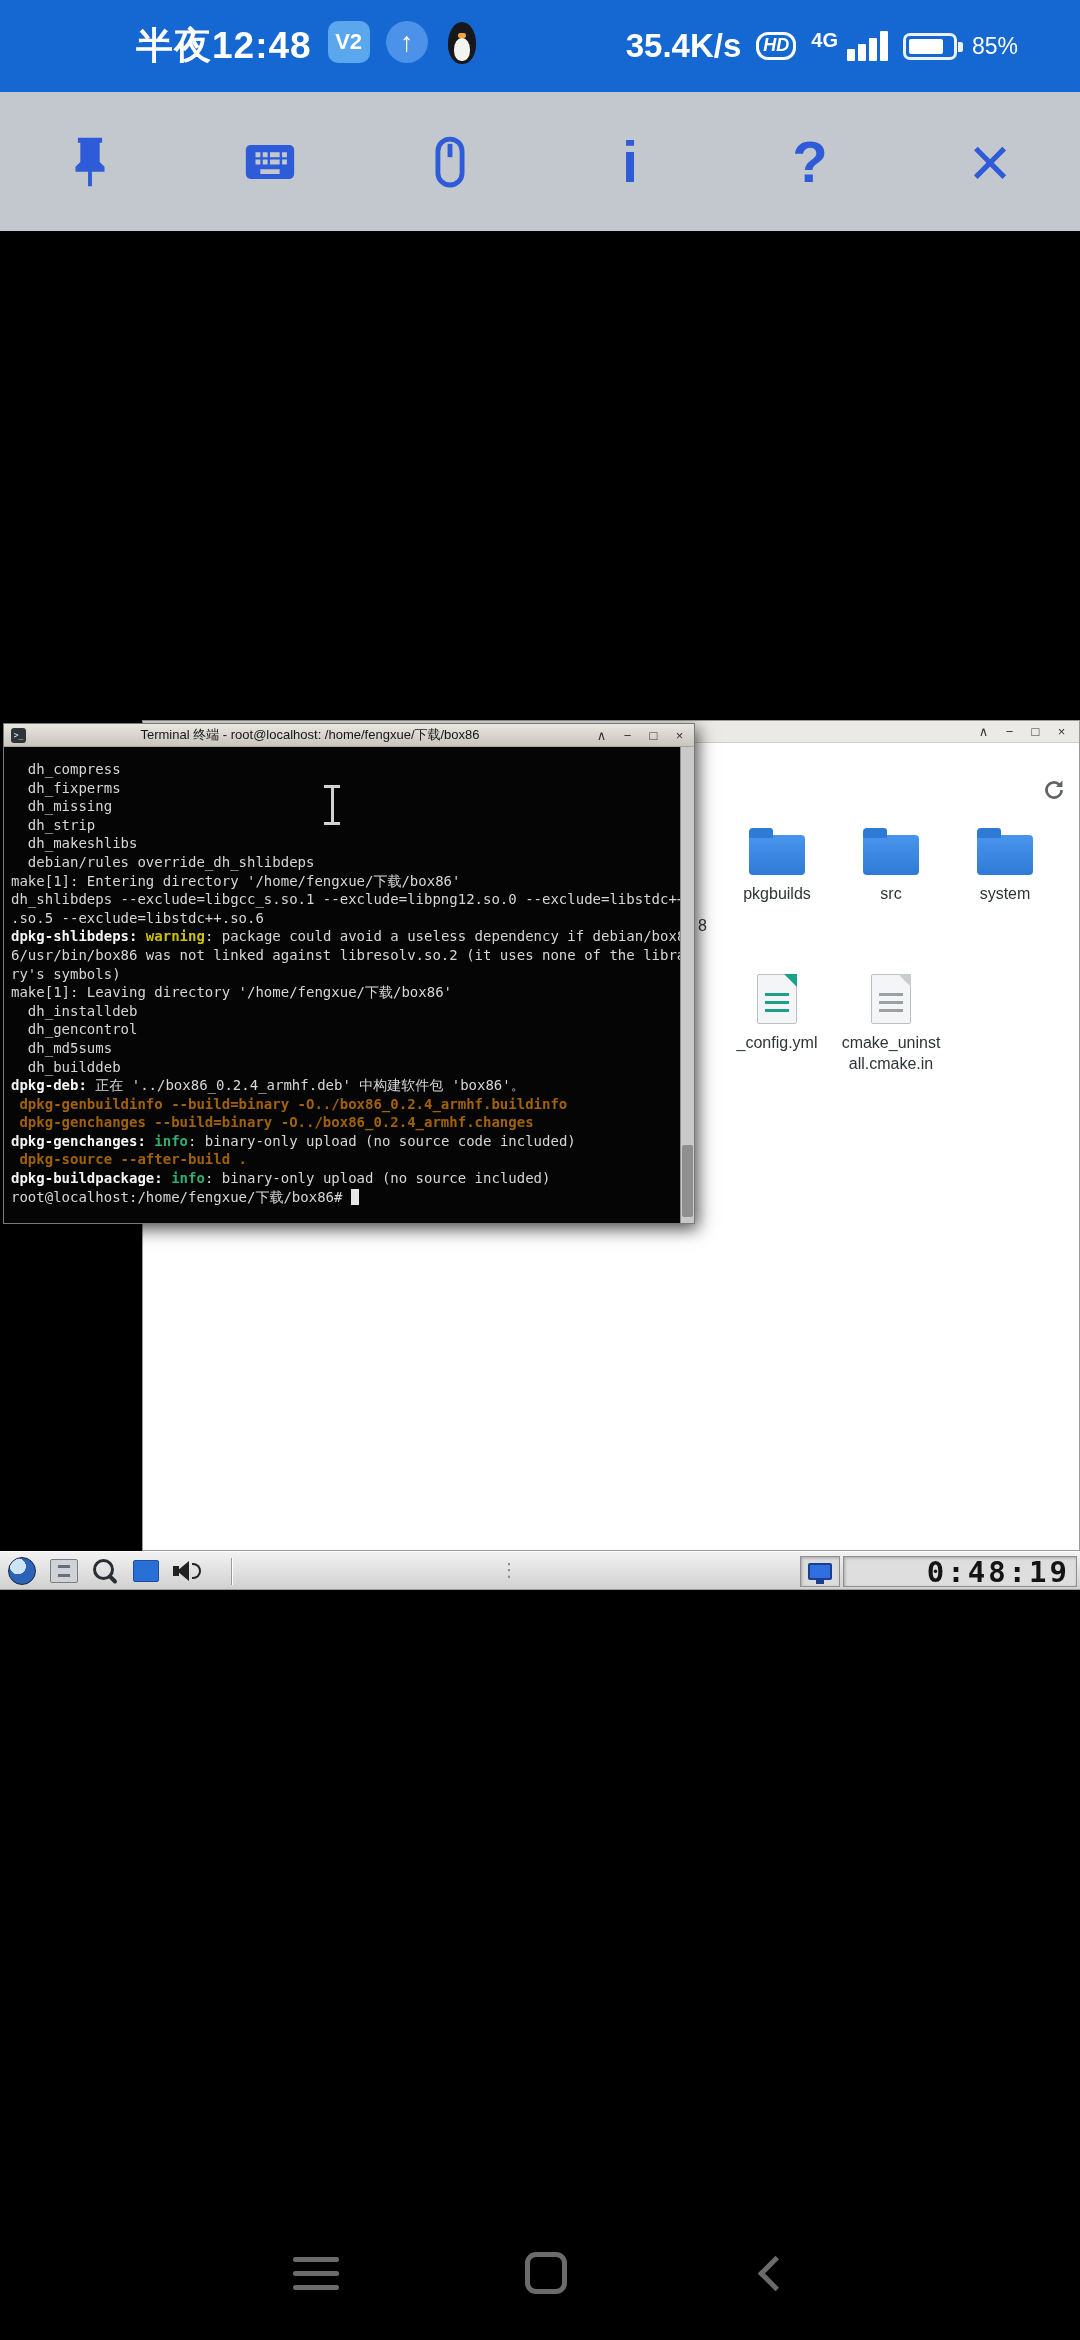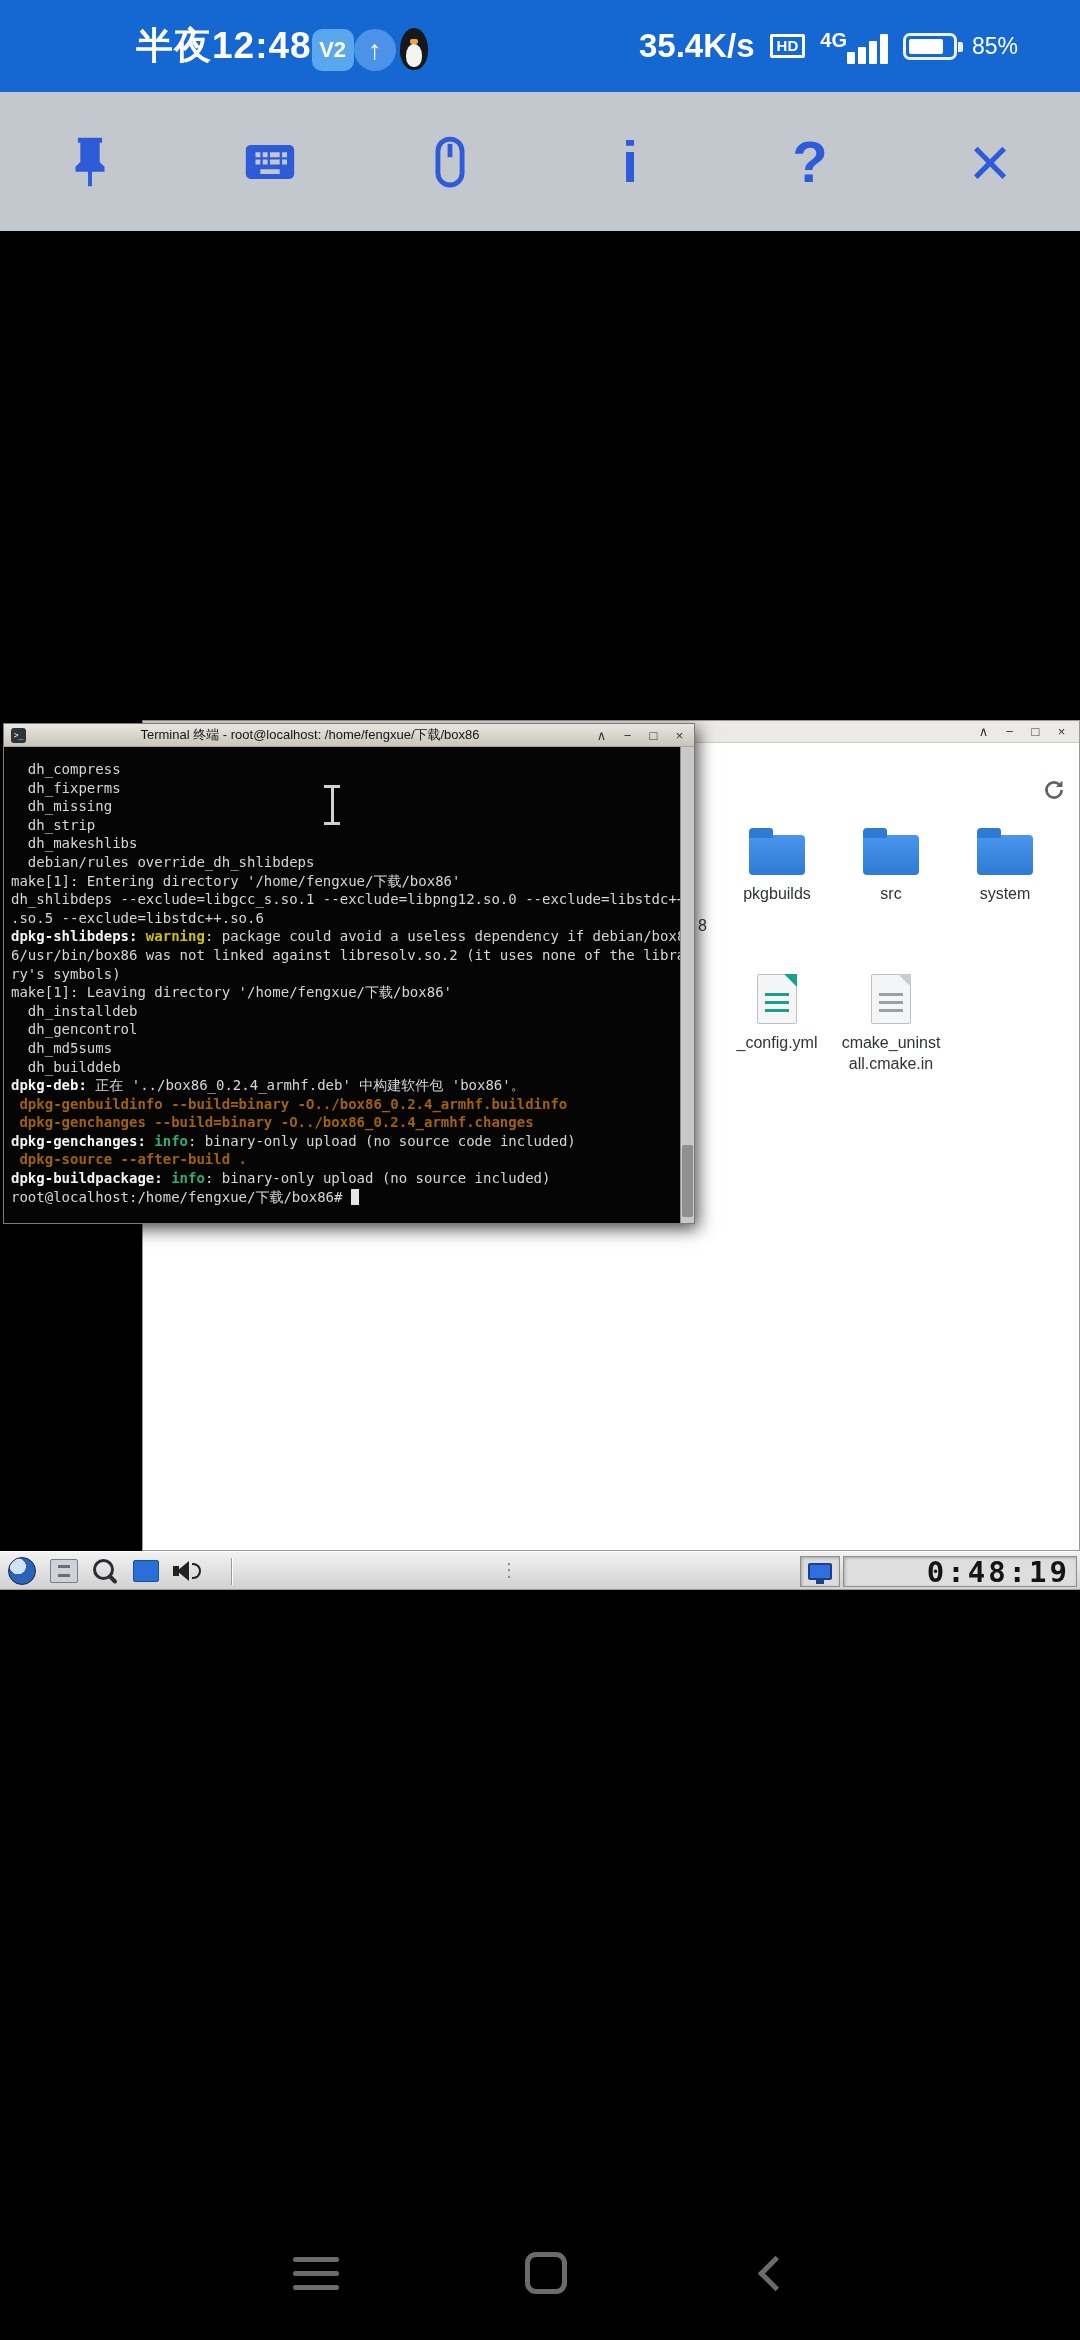--- a/index.html
+++ b/index.html
@@ -4,39 +4,39 @@
 <style>
   * { margin:0; padding:0; box-sizing:border-box; }
   html,body { width:1080px; height:2340px; }
   body { position:relative; background:#000; overflow:hidden;
          font-family:"Liberation Sans","DejaVu Sans",sans-serif; }
   i { font-style:normal; display:block; }
 
   
   .status-bar { position:absolute; left:0; top:0; width:1080px; height:92px;
     background:#1567d2; color:#fff; display:flex; align-items:center; }
-  .sb-left { display:flex; align-items:flex-end; margin-left:136px; }
+  .sb-left { display:flex; align-items:flex-start; gap:16px; margin-left:136px; }
   .sb-time { font-size:37px; font-weight:bold; letter-spacing:1px; }
   .badge-v2 { min-width:42px; height:42px; border-radius:10px; background:#5aa7ee;
     color:#fff; font-weight:bold; font-size:22px; display:flex; align-items:center;
     justify-content:center; padding:0 5px; }
   .up-circle { width:42px; height:42px; border-radius:50%; background:#4b92e8;
     display:flex; align-items:center; justify-content:center; font-size:27px; font-weight:bold; }
   .penguin { position:relative; width:36px; height:44px; display:inline-block; }
   .penguin .pg-body  { position:absolute; left:4px; top:1px; width:28px; height:42px;
     background:#17181c; border-radius:50% 50% 46% 46%; }
   .penguin .pg-belly { position:absolute; left:10px; top:17px; width:16px; height:23px;
     background:#f4f4ee; border-radius:50% 50% 45% 45%; }
   .penguin .pg-beak  { position:absolute; left:14px; top:12px; width:8px; height:5px;
     background:#f2a33c; border-radius:2px; }
   .sb-right { margin-left:auto; margin-right:62px; display:flex; align-items:center; gap:15px; }
   .sb-speed { font-size:33px; font-weight:bold; }
-  .hd-badge { border:3px solid #fff; border-radius:2px; font-size:15px; font-weight:bold;
-    padding:1px 4px; line-height:1.1; }
-  .sig { display:flex; align-items:flex-end; gap:0; }
+  .hd-badge { border:3px solid #fff; border-radius:12px; font-size:18px; font-weight:bold;
+    padding:1px 4px; line-height:1.1;font-style:italic; }
+  .sig { display:flex; align-items:center; gap:9px; }
   .sig-4g { font-size:20px; font-weight:bold; margin-bottom:12px; }
   .bars { display:flex; align-items:flex-end; gap:3px; height:30px; }
   .bars i { width:8px; background:#fff; border-radius:1px; }
   .bars i:nth-child(1){height:12px} .bars i:nth-child(2){height:17px}
   .bars i:nth-child(3){height:23px} .bars i:nth-child(4){height:30px}
   .battery { position:relative; width:54px; height:27px; border:3px solid #eef1f5;
     border-radius:7px; padding:3px; display:inline-block; }
   .battery::after { content:""; position:absolute; right:-9px; top:6px; width:5px;
     height:10px; background:#eef1f5; border-radius:0 2px 2px 0; }
   .battery .level { display:block; height:100%; width:82%; background:#fff; border-radius:2px; }

